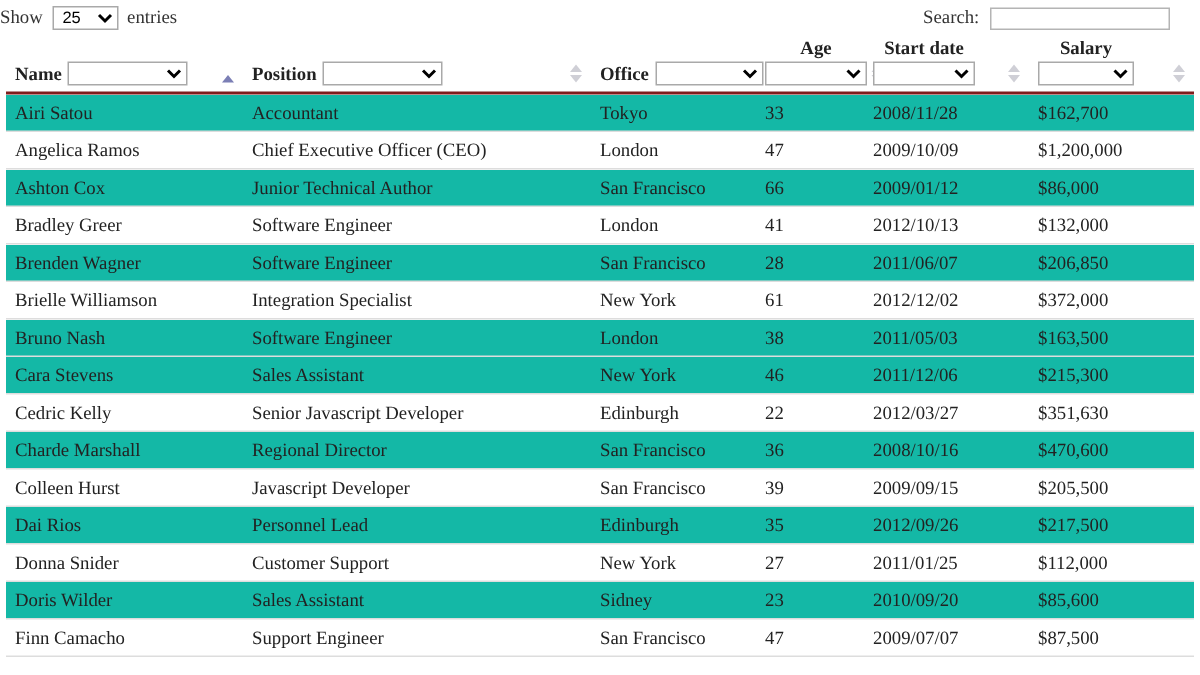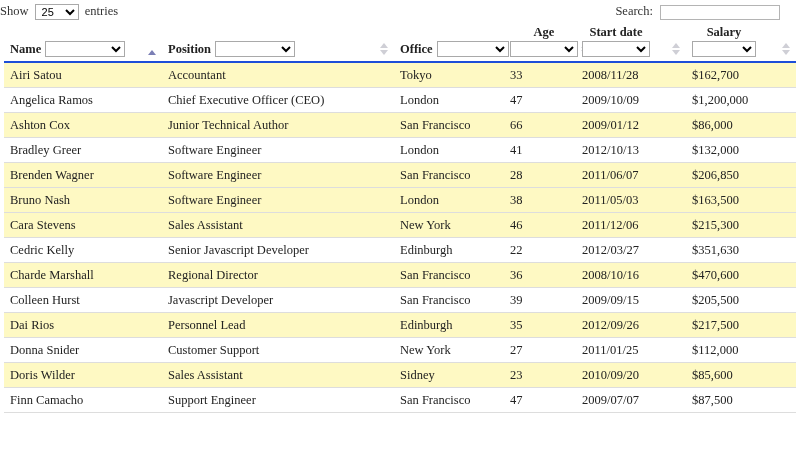--- a/index.html
+++ b/index.html
@@ -36,21 +36,21 @@
     vertical-align: middle; outline: none;
   }
 
   
   table.dt {
     width: 792px; margin: 1px 4px 0 4px;
     border-collapse: collapse;
     table-layout: fixed;
   }
   table.dt thead th {
-    border-bottom: 2px solid #1d4ed8;
+    border-bottom: 2px solid #7f1d1d;
     padding: 2px 6px 4px 6px;
     vertical-align: bottom;
     font-weight: bold; font-size: 12.5px;
     text-align: left;
     background: #fff;
   }
   
   .th-inline { display: flex; align-items: center; gap: 4px; white-space: nowrap; margin-top: 12px; }
   .th-stack  { display: flex; flex-direction: column; align-items: center; gap: 1px; }
   .th-row    { display: flex; align-items: flex-end; justify-content: space-between; gap: 2px; }
@@ -74,21 +74,21 @@
   .sort .up { border-bottom: 5px solid #cfcfd6; }
   .sort .dn { border-top: 5px solid #cfcfd6; margin-top: 2px; }
   .sort.asc .up { border-bottom-color: #7b7fb5; }
 
   
   table.dt tbody td {
     padding: 5px 6px; font-size: 12.5px; line-height: 14px;
     border-bottom: 1px solid #dddddd; color: #222;
     overflow: hidden; white-space: nowrap; text-overflow: ellipsis;
   }
-  table.dt tbody tr.odd  td { background: #fef9c3; }
+  table.dt tbody tr.odd  td { background: #14b8a6; }
   table.dt tbody tr.even td { background: #ffffff; }
 
   
   col.c-name   { width: 158px; }
   col.c-pos    { width: 232px; }
   col.c-off    { width: 110px; }
   col.c-age    { width: 72px; }
   col.c-date   { width: 110px; }
   col.c-sal    { width: 110px; }
 </style>
@@ -227,20 +227,28 @@
           <td>$132,000</td>
         </tr>
         <tr class="odd">
           <td>Brenden Wagner</td>
           <td>Software Engineer</td>
           <td>San Francisco</td>
           <td>28</td>
           <td>2011/06/07</td>
           <td>$206,850</td>
         </tr>
+        <tr class="even">
+          <td>Brielle Williamson</td>
+          <td>Integration Specialist</td>
+          <td>New York</td>
+          <td>61</td>
+          <td>2012/12/02</td>
+          <td>$372,000</td>
+        </tr>
         <tr class="odd">
           <td>Bruno Nash</td>
           <td>Software Engineer</td>
           <td>London</td>
           <td>38</td>
           <td>2011/05/03</td>
           <td>$163,500</td>
         </tr>
         <tr class="odd">
           <td>Cara Stevens</td>

